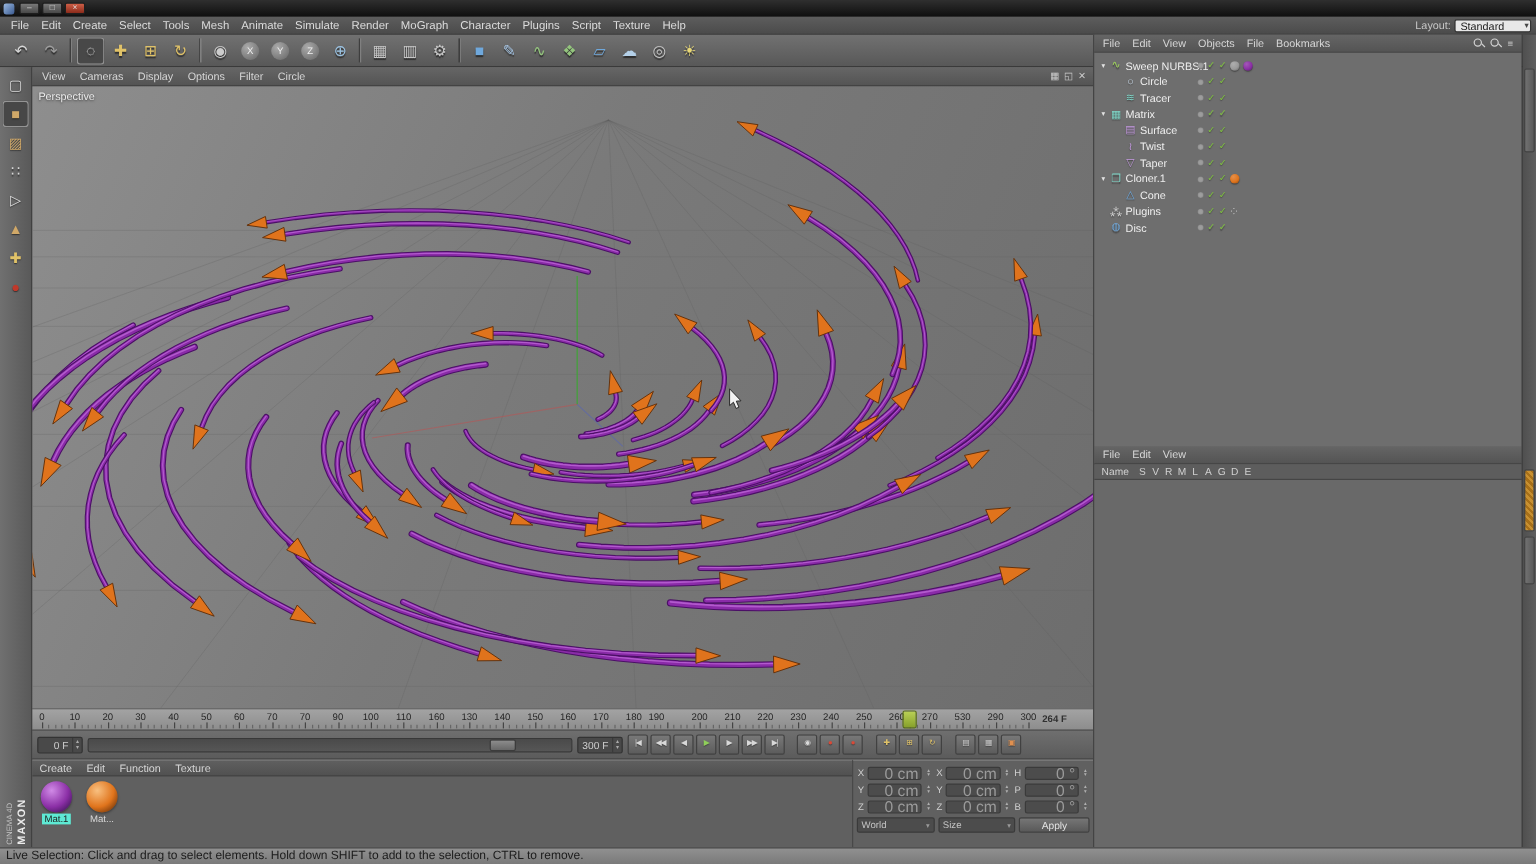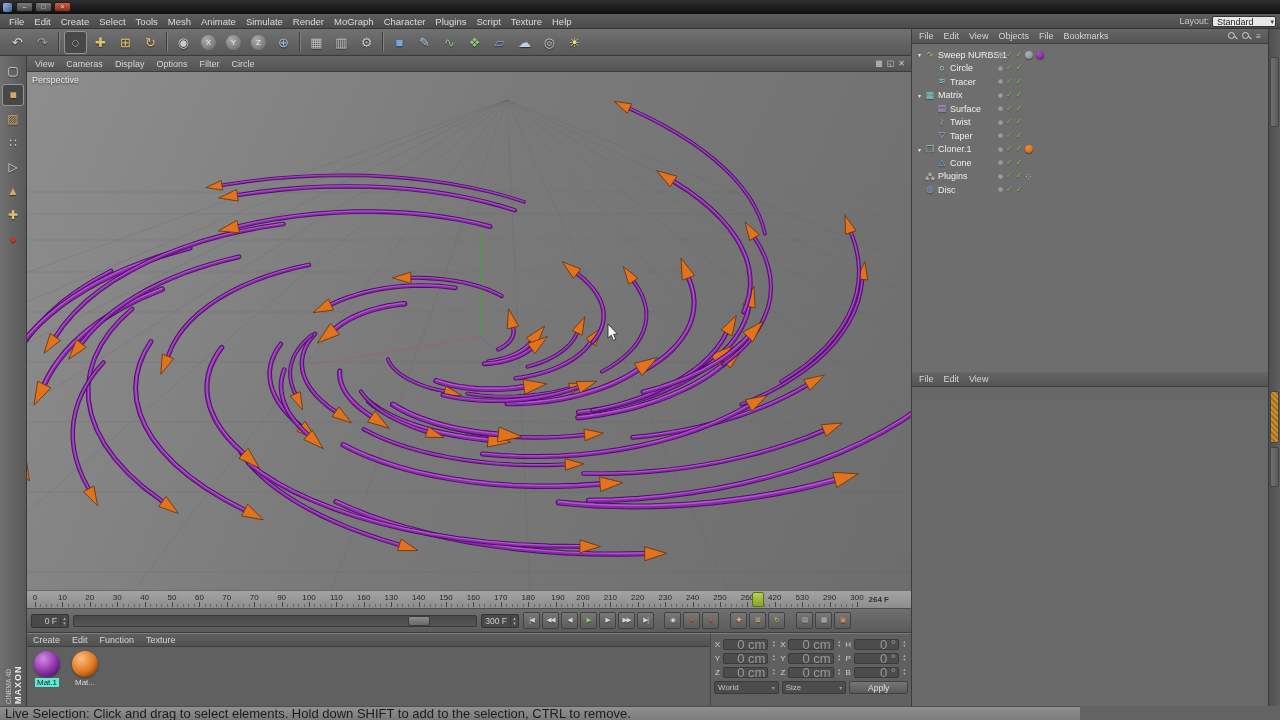--- a/index.html
+++ b/index.html
@@ -109,21 +109,21 @@
 .lm-header{position:absolute;top:358px;left:0;right:0;height:13px;background:#5d5d5d;border-bottom:1px solid #454545;display:flex;align-items:center;font-size:8.5px;color:#d0d0d0}
 .lm-header .nm{padding-left:6px;width:36px}
 .lm-cols{display:flex;gap:3px}
 .lm-cols span{width:8px;text-align:center}
 .lm-body{position:absolute;top:371px;left:0;right:0;bottom:0;background:#696969}
 
 .right-strip{left:1268px;top:29px;width:12px;bottom:14px;background:linear-gradient(to right,#4f4f4f,#5f5f5f);border-left:1px solid #3a3a3a}
 .strip-tab{position:absolute;left:1px;width:9px;border:1px solid #444;border-radius:2px;background:linear-gradient(to right,#717171,#5a5a5a)}
 .strip-tab.amber{background:repeating-linear-gradient(45deg,#c89030 0 2px,#a87018 2px 4px)}
 
-.statusbar{left:0;bottom:0;width:1080px;height:14px;background:linear-gradient(#909090,#7a7a7a);border-top:1px solid #4f4f4f;display:flex;align-items:center;font-size:13px;color:#1b1b1b;padding-left:5px}
+.statusbar{left:0;bottom:0;width:1280px;height:14px;background:linear-gradient(#909090,#7a7a7a);border-top:1px solid #4f4f4f;display:flex;align-items:center;font-size:10px;color:#1b1b1b;padding-left:5px}
 </style>
 </head>
 <body>
 
 <div class="window">
 
   <div class="titlebar abs">
     <span class="app-icon"></span>
     <span class="win-btns">
       <span class="win-btn">–</span>
@@ -718,29 +718,29 @@
       <span class="rlabel" style="left: 254.6px;">90</span>
       <span class="rlabel" style="left: 282px;">100</span>
       <span class="rlabel" style="left: 309.4px;">110</span>
       <span class="rlabel" style="left: 336.8px;">160</span>
       <span class="rlabel" style="left: 364.2px;">130</span>
       <span class="rlabel" style="left: 391.6px;">140</span>
       <span class="rlabel" style="left: 419px;">150</span>
       <span class="rlabel" style="left: 446.4px;">160</span>
       <span class="rlabel" style="left: 473.8px;">170</span>
       <span class="rlabel" style="left: 501.2px;">180</span>
-      <span class="rlabel" style="left: 531px;">190</span>
+      <span class="rlabel" style="left: 520px;">190</span>
       <span class="rlabel" style="left: 556px;">200</span>
       <span class="rlabel" style="left: 583.4px;">210</span>
       <span class="rlabel" style="left: 610.8px;">220</span>
       <span class="rlabel" style="left: 638.2px;">230</span>
       <span class="rlabel" style="left: 665.6px;">240</span>
       <span class="rlabel" style="left: 693px;">250</span>
       <span class="rlabel" style="left: 720.4px;">260</span>
-      <span class="rlabel" style="left: 747.8px;">420</span>
+      <span class="rlabel" style="left: 747.8px;">270</span>
       <span class="rlabel" style="left: 775.2px;">530</span>
       <span class="rlabel" style="left: 802.6px;">290</span>
       <span class="rlabel" style="left: 830px;">300</span>
       <span class="rmarker" style="left: 725.36px;"></span>
     </div>
 
   <div class="transport abs">
     <span class="tfield">
       <span class="val">0 F</span>
       <span class="tstep">
@@ -1059,20 +1059,34 @@
           </span>
         </div>
       </div>
     <div class="lm-menu">
       <span class="menus">
           <span class="menu-item">File</span>
           <span class="menu-item">Edit</span>
           <span class="menu-item">View</span>
         </span>
     </div>
+    <div class="lm-header">
+      <span class="nm">Name</span>
+      <span class="lm-cols" id="lm-cols">
+          <span>S</span>
+          <span>V</span>
+          <span>R</span>
+          <span>M</span>
+          <span>L</span>
+          <span>A</span>
+          <span>G</span>
+          <span>D</span>
+          <span>E</span>
+        </span>
+    </div>
     <div class="lm-body"></div>
   </div>
 
   <div class="right-strip abs">
     <span class="strip-tab" style="top:28px;height:70px"></span>
     <span class="strip-tab amber" style="top:362px;height:52px"></span>
     <span class="strip-tab" style="top:418px;height:40px"></span>
   </div>
 
   <div class="statusbar abs">

